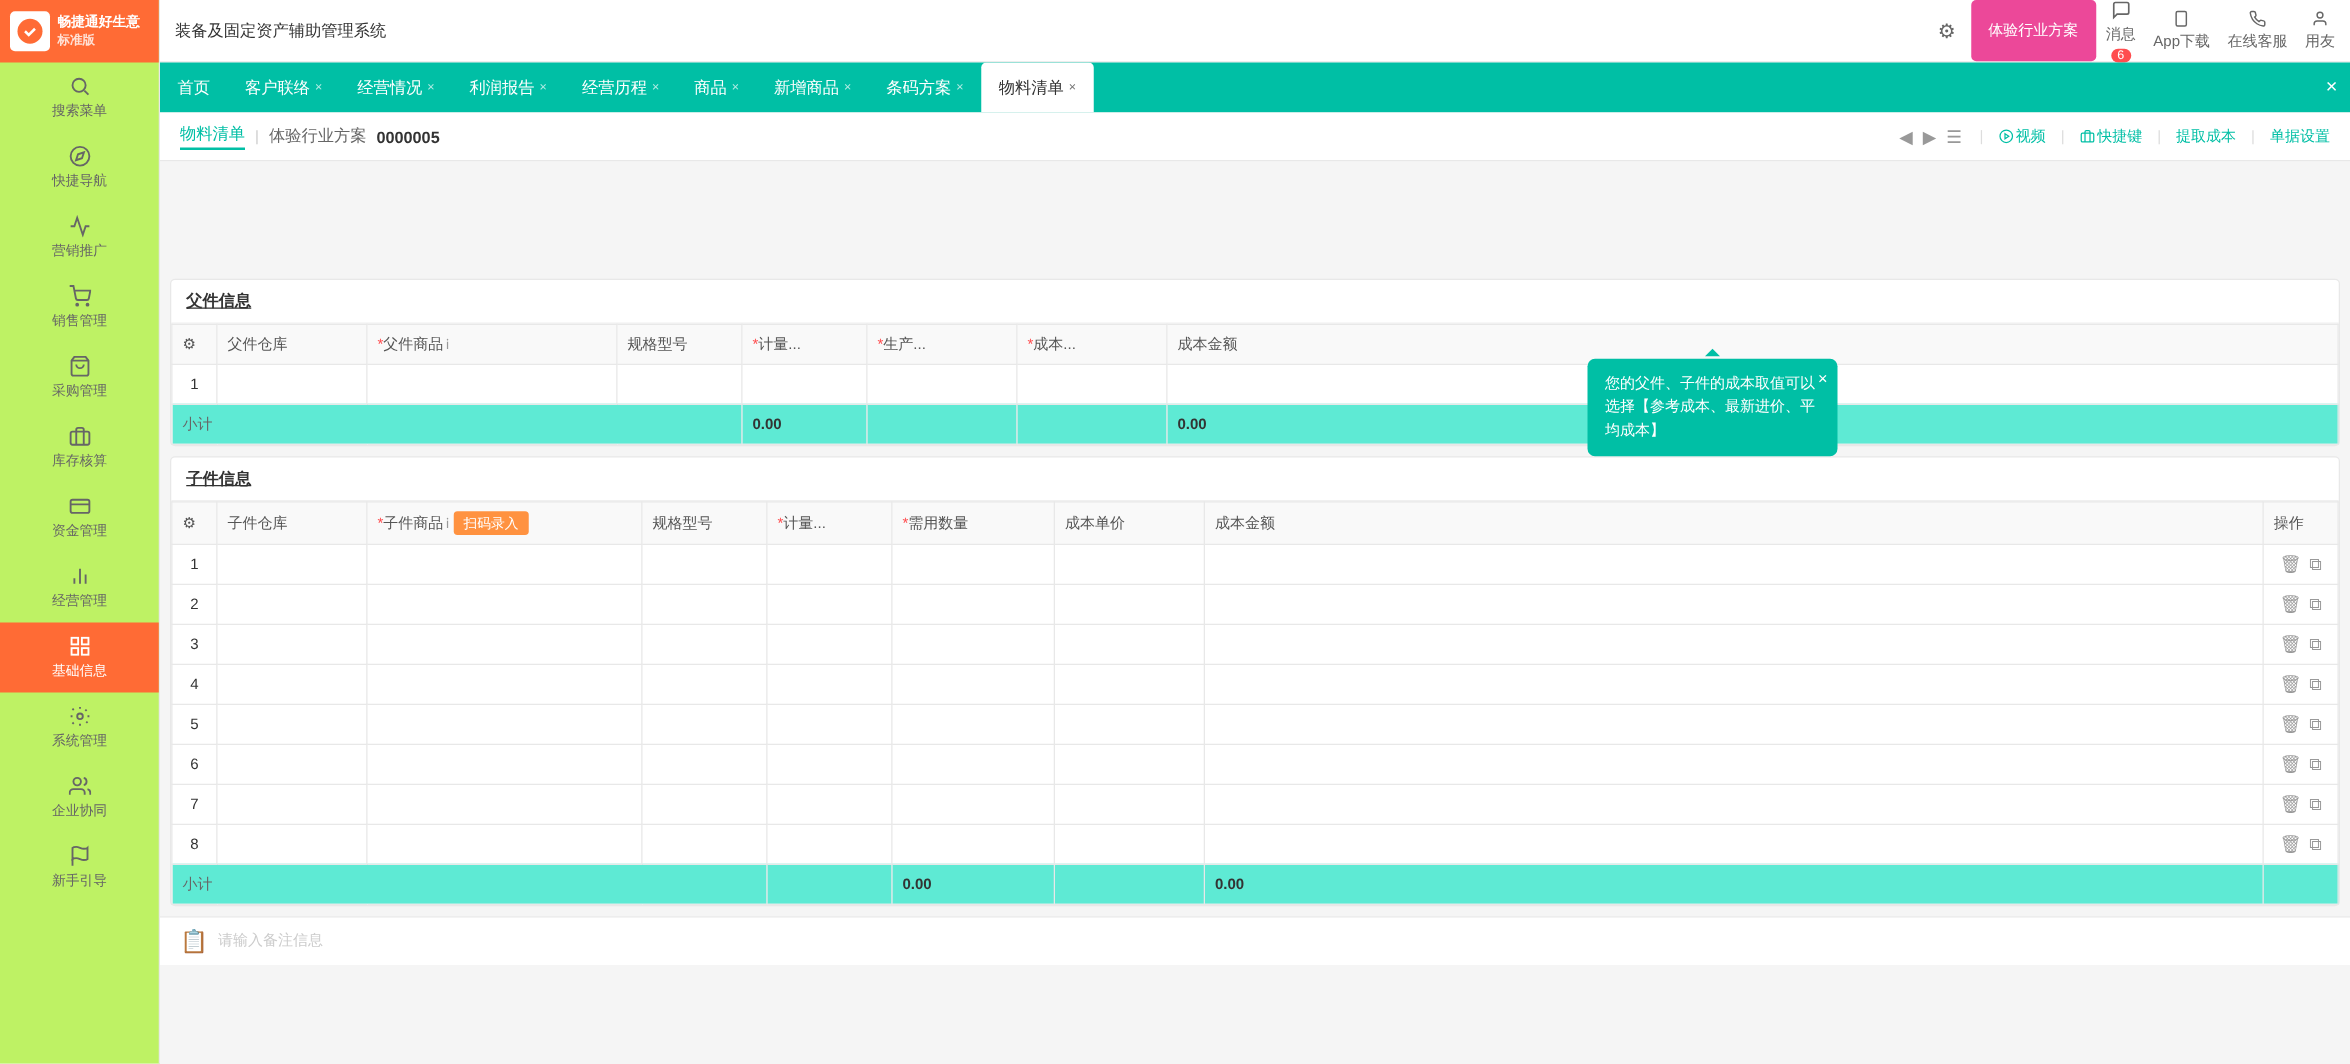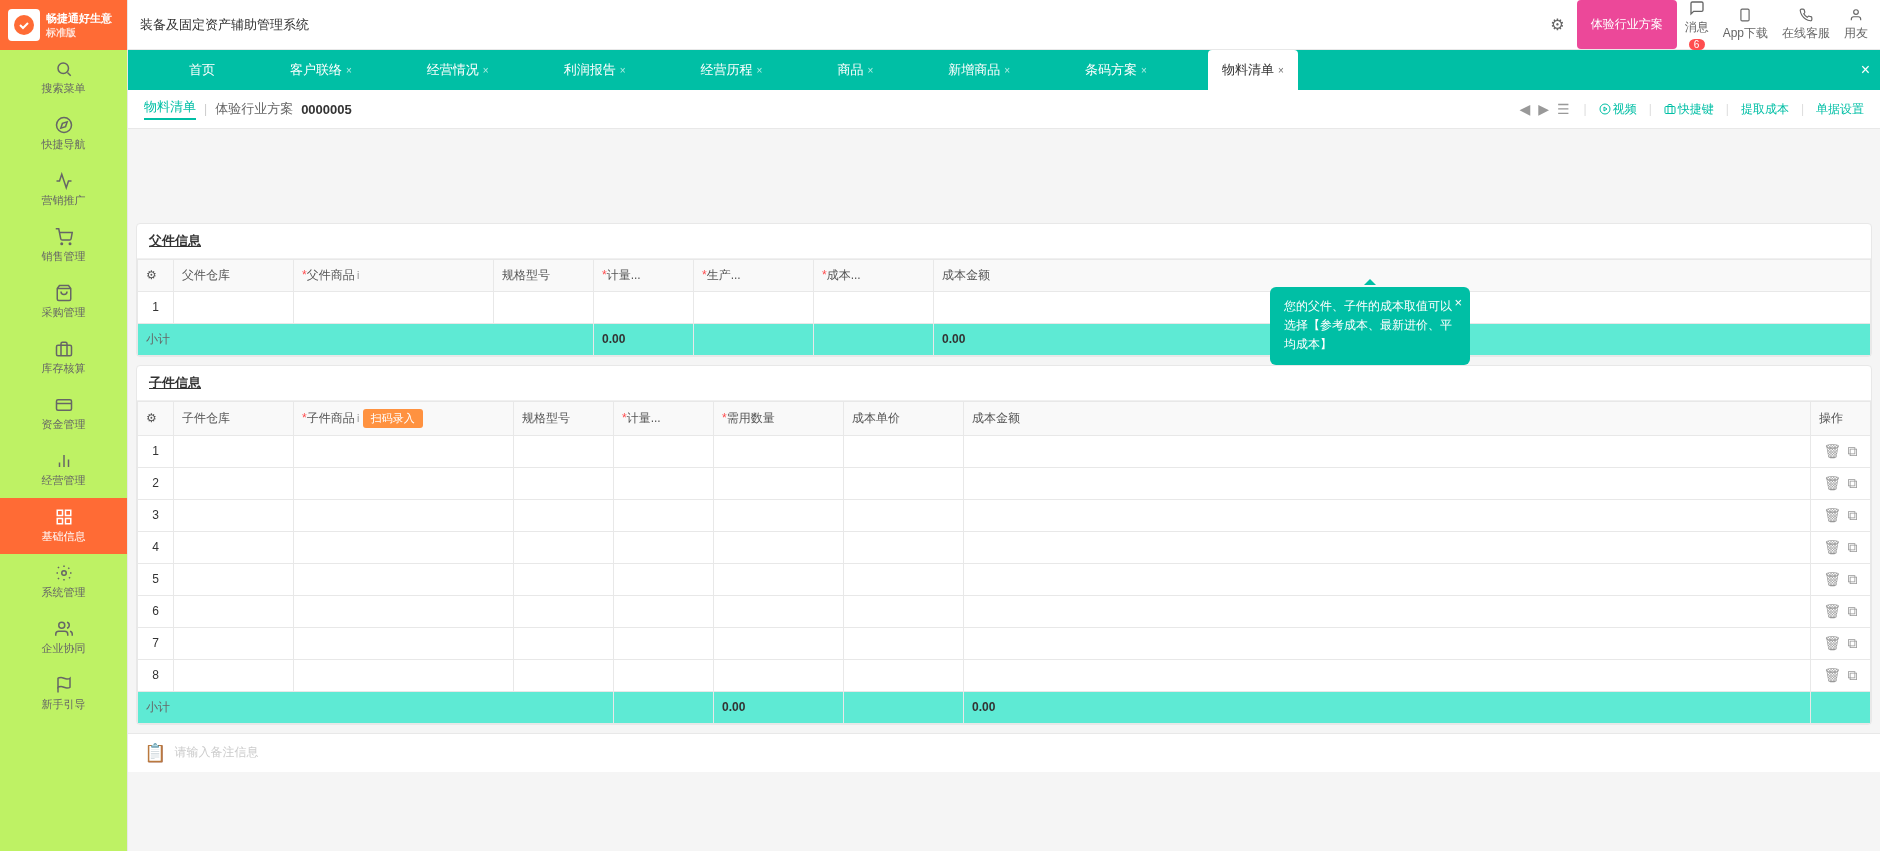--- a/index.html
+++ b/index.html
@@ -22,21 +22,21 @@
     .topbar { background: #fff; height: 50px; display: flex; align-items: center; padding: 0 12px; border-bottom: 1px solid #e8e8e8; gap: 8px; }
     .topbar-title { font-size: 13px; color: #333; flex: 1; }
     .topbar-btn { background: #ec4899; color: #fff; border: none; padding: 16px 14px; border-radius: 4px; cursor: pointer; font-size: 12px; }
     .topbar-gear { color: #666; cursor: pointer; font-size: 16px; margin-right: 4px; }
     .topbar-right { display: flex; align-items: center; gap: 14px; color: #666; font-size: 12px; margin-left: auto; }
     .topbar-right-item { display: flex; align-items: center; gap: 3px; cursor: pointer; flex-direction: column; }
     .badge { background: #ff4d4f; color: #fff; border-radius: 10px; padding: 0 5px; font-size: 10px; min-width: 16px; text-align: center; }
 
     
     .navtabs { background: #00bfa5; display: flex; align-items: center; height: 40px; padding: 0 0 0 0; overflow-x: auto; }
-    .navtab { color: #fff; padding: 0 14px; height: 40px; display: flex; align-items: center; cursor: pointer; font-size: 13px; white-space: nowrap; gap: 4px; margin-left: 47px; }
+    .navtab { color: #fff; padding: 0 14px; height: 40px; display: flex; align-items: center; cursor: pointer; font-size: 13px; white-space: nowrap; gap: 4px; }
     .navtab.active { background: #fff; color: #333; border-radius: 4px 4px 0 0; }
     .navtab-close { font-size: 10px; opacity: 0.7; }
     .nav-close-btn { margin-left: auto; color: #fff; padding: 0 10px; cursor: pointer; font-size: 16px; }
 
     
     .content { flex: 1; background: #f5f5f5; overflow-y: auto; padding: 0; }
 
     
     .sub-header { background: #fff; padding: 8px 16px; border-bottom: 1px solid #e8e8e8; display: flex; align-items: center; gap: 8px; }
     .sub-header-label { font-size: 13px; color: #666; cursor: pointer; }

